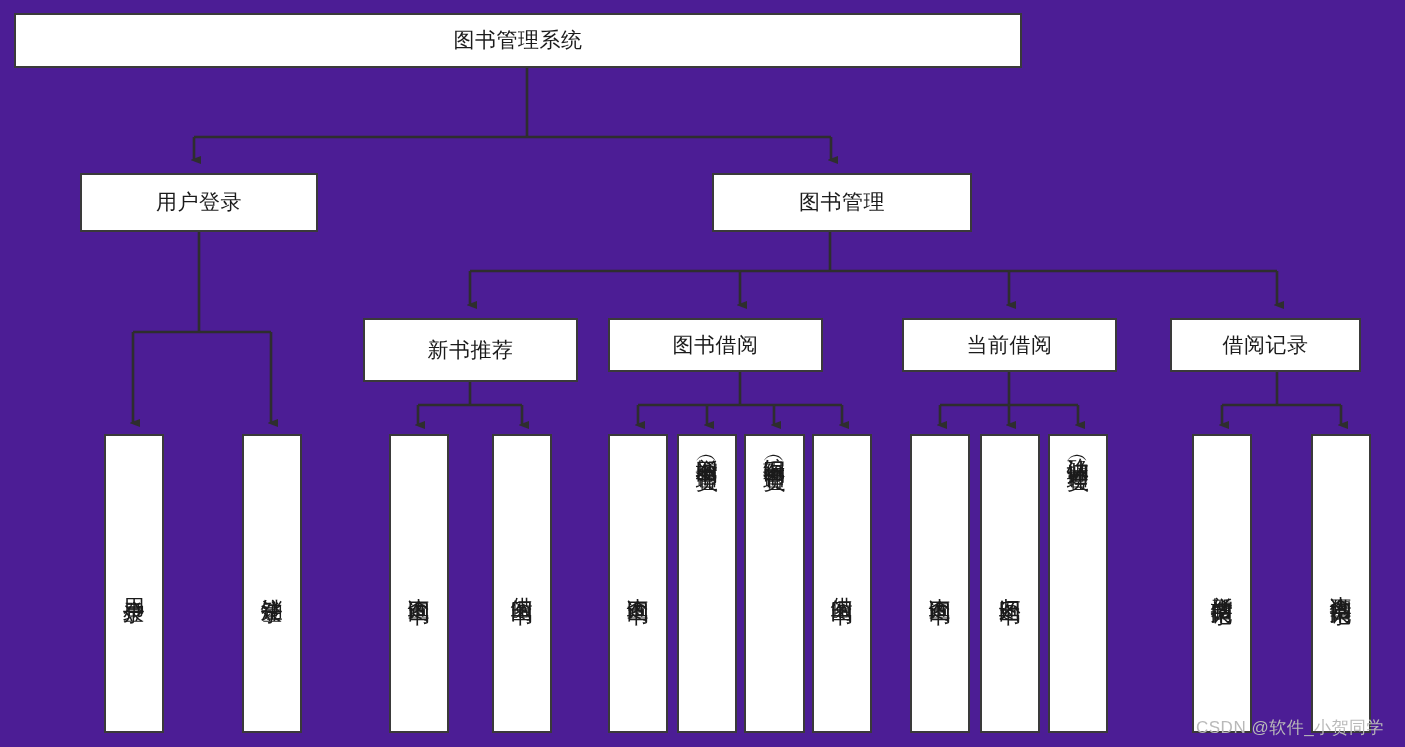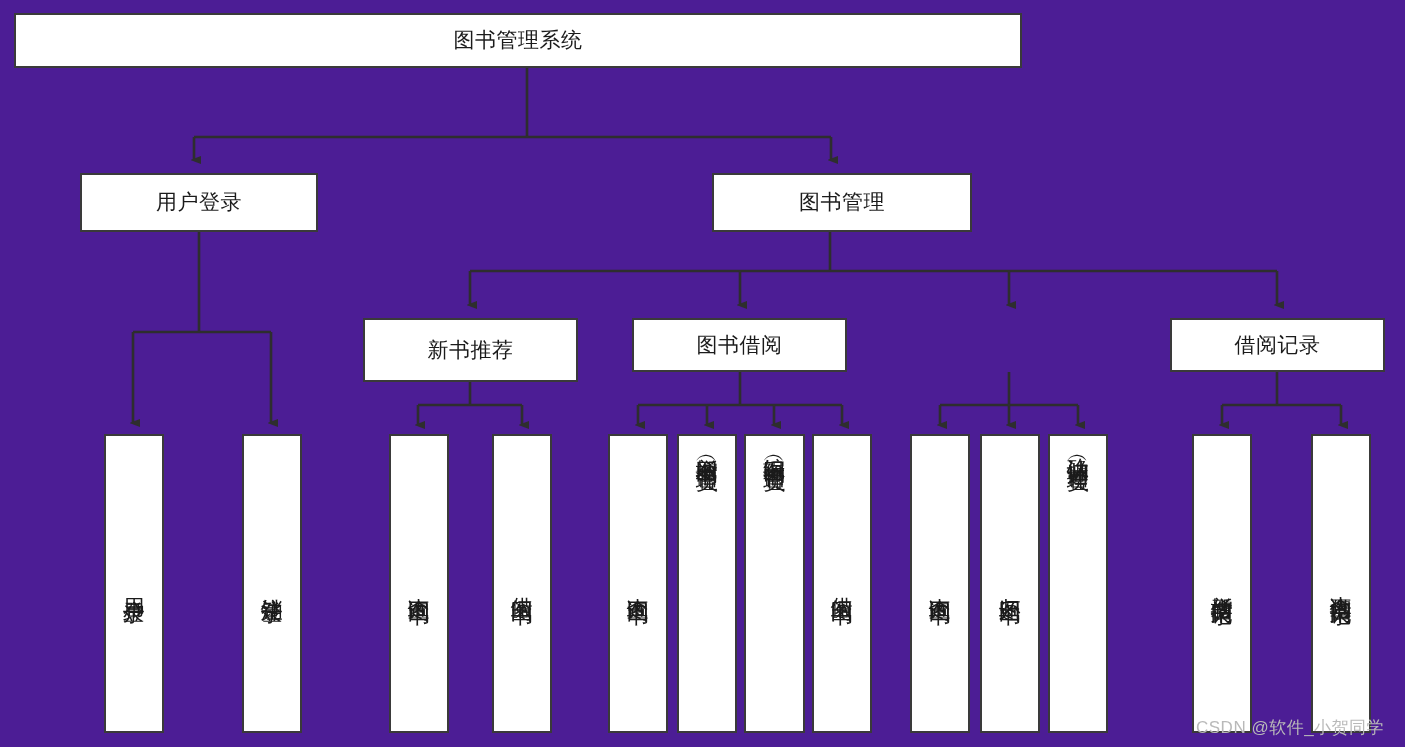--- a/index.html
+++ b/index.html
@@ -139,26 +139,29 @@
   </div>
 
   <div class="node horiz" style="left:712px; top:173px; width:260px; height:59px;">
     <span class="node-label">图书管理</span>
   </div>
 
   <div class="node horiz" style="left:363px; top:318px; width:215px; height:64px;">
     <span class="node-label">新书推荐</span>
   </div>
 
-  <div class="node horiz" style="left:632px; top:318px; width:215px; height:54px;">
+  <div class="node horiz" style="left:608px; top:318px; width:215px; height:54px;">
     <span class="node-label">图书借阅</span>
   </div>
 
-
-  <div class="node horiz" style="left:1170px; top:318px; width:215px; height:54px;">
+  <div class="node horiz" style="left:902px; top:318px; width:215px; height:54px;">
+    <span class="node-label">当前借阅</span>
+  </div>
+
+  <div class="node horiz" style="left:1170px; top:318px; width:191px; height:54px;">
     <span class="node-label">借阅记录</span>
   </div>
 
   <div class="node vert pad-mid" style="left:104px; top:434px; width:60px; height:299px;">
     <span class="node-label">用户登录</span>
   </div>
 
   <div class="node vert pad-mid" style="left:242px; top:434px; width:60px; height:299px;">
     <span class="node-label">注销登录</span>
   </div>

